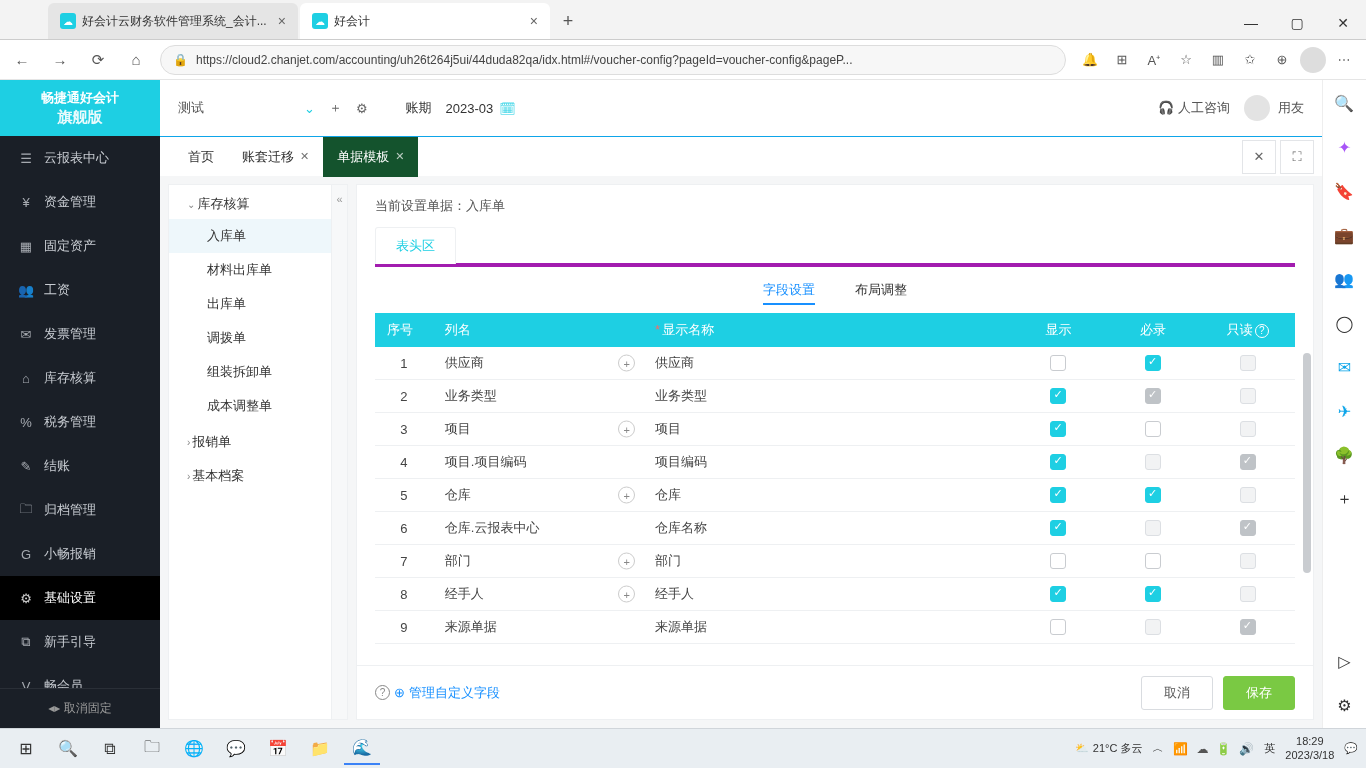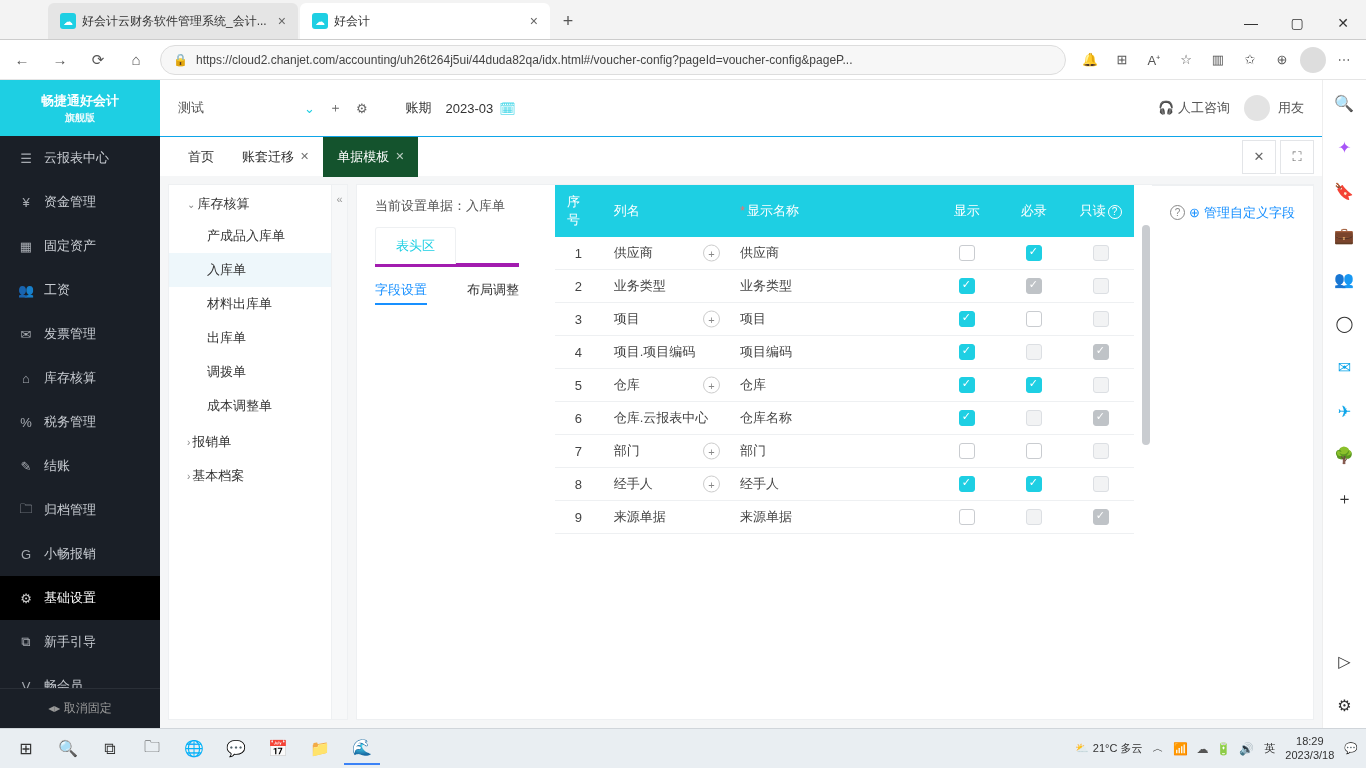--- a/index.html
+++ b/index.html
@@ -27,21 +27,21 @@
 .avatar-s { width:26px; height:26px; border-radius:50%; background:#ddd;}
 
 
 .app { display:flex; height:648px;}
 .right-strip { width:44px; background:#fff; border-left:1px solid #eee; display:flex; flex-direction:column; align-items:center; padding:12px 0; gap:22px;}
 .rs-icon { width:22px; height:22px; display:flex; align-items:center; justify-content:center; font-size:16px;}
 
 
 .sidebar { width:160px; background:#1a1f27; color:#c8ccd2; display:flex; flex-direction:column;}
 .logo { height:56px; background:#1ecfe3; color:#fff; display:flex; flex-direction:column; align-items:center; justify-content:center; font-size:13px; font-weight:bold; gap:1px;}
-.logo-sub { font-size:10px; opacity:.9;}
+.logo-sub { font-size:15px; opacity:.9;}
 .nav { flex:1; overflow:hidden;}
 .nav-item { height:44px; display:flex; align-items:center; padding:0 18px; gap:10px; font-size:13px;}
 .nav-item.active { background:#000; color:#fff;}
 .nav-icon { width:16px; text-align:center; opacity:.8;}
 .sidebar-foot { height:40px; display:flex; align-items:center; justify-content:center; font-size:12px; color:#999; gap:4px; border-top:1px solid #2a2f37;}
 
 
 .content { flex:1; display:flex; flex-direction:column; background:#f5f6f7;}
 .topbar { height:56px; background:#fff; display:flex; align-items:center; padding:0 18px; gap:14px;}
 .tb-select { display:flex; align-items:center; gap:100px; color:#555;}
@@ -63,21 +63,21 @@
 
 .workspace { flex:1; display:flex; padding:8px; gap:0; overflow:hidden;}
 .panel-left { width:180px; background:#fff; display:flex; border:1px solid #eef0f2;}
 .tree { flex:1;}
 .tree-group { padding:10px 0 6px 18px; font-size:13px; color:#333;}
 .tree-caret { margin-right:2px; color:#888; font-size:10px;}
 .tree-item { padding:8px 0 8px 38px; font-size:13px; color:#333;}
 .tree-item.sel { background:#eef7fb;}
 .collapse-handle { width:16px; background:#f7f8f9; border-left:1px solid #eef0f2; display:flex; align-items:flex-start; justify-content:center; padding-top:8px; color:#999; font-size:11px;}
 
-.panel-main { flex:1; background:#fff; border:1px solid #eef0f2; margin-left:8px; display:flex; overflow:hidden;}
+.panel-main { flex:1; background:#fff; border:1px solid #eef0f2; margin-left:8px; display:flex; flex-direction:column; overflow:hidden;}
 .pm-top { padding:12px 18px 0;}
 .pm-crumb { font-size:13px; color:#555;}
 .inner-tabs { display:flex; margin-top:12px; border-bottom:4px solid #a21caf;}
 .inner-tab { padding:9px 20px; font-size:13px; color:#555; border:1px solid transparent; border-bottom:none;}
 .inner-tab.active { color:#1ecfe3; border-color:#eef0f2; border-radius:3px 3px 0 0; background:#fff; margin-bottom:-1px;}
 .sub-tabs { display:flex; justify-content:center; gap:40px; padding:14px 0 8px;}
 .sub-tab { font-size:13px; color:#333; padding-bottom:4px;}
 .sub-tab.active { color:#1890ff; border-bottom:2px solid #1890ff;}
 
 .table-wrap { flex:1; padding:0 18px; overflow:hidden; position:relative;}
@@ -266,25 +266,25 @@
       <div class="tabs-right">
         <div class="sq-btn">✕</div>
         <div class="sq-btn">⛶</div>
       </div>
     </div>
 
     <div class="workspace">
       <div class="panel-left">
         <div class="tree" id="tree">
             <div class="tree-group"><span class="tree-caret">⌄</span>库存核算</div>
-            <div class="tree-item">产成品入库单</div>
             <div class="tree-item sel">入库单</div>
             <div class="tree-item">材料出库单</div>
             <div class="tree-item">出库单</div>
             <div class="tree-item">调拨单</div>
+            <div class="tree-item">组装拆卸单</div>
             <div class="tree-item">成本调整单</div>
             <div class="tree-group"><span class="tree-caret">›</span>报销单</div>
             <div class="tree-group"><span class="tree-caret">›</span>基本档案</div>
           </div>
         <div class="collapse-handle">«</div>
       </div>
 
       <div class="panel-main">
         <div class="pm-top">
           <div class="pm-crumb">
@@ -385,20 +385,24 @@
                 </tr>
               </tbody>
           </table>
           <div class="scroll-thumb"></div>
         </div>
         <div class="footer-bar">
           <div class="foot-link">
             <span class="foot-q">?</span>
             <span>⊕</span>
             <span>管理自定义字段</span>
+          </div>
+          <div class="foot-right">
+            <button class="btn">取消</button>
+            <button class="btn primary">保存</button>
           </div>
         </div>
       </div>
     </div>
   </div>
 
   <div class="right-strip">
     <div class="rs-icon" style="color:#3b82f6">🔍</div>
     <div class="rs-icon" style="color:#a855f7">✦</div>
     <div class="rs-icon" style="color:#3b82f6">🔖</div>

